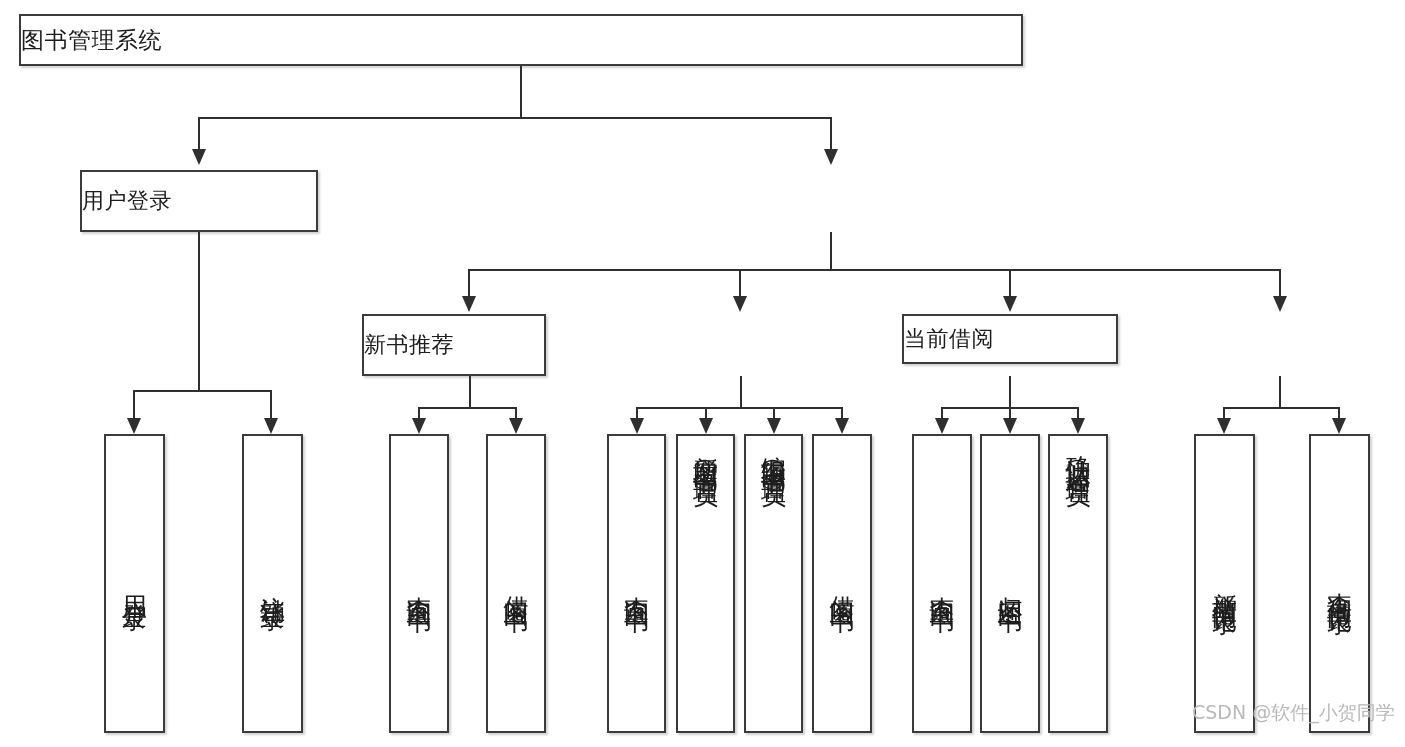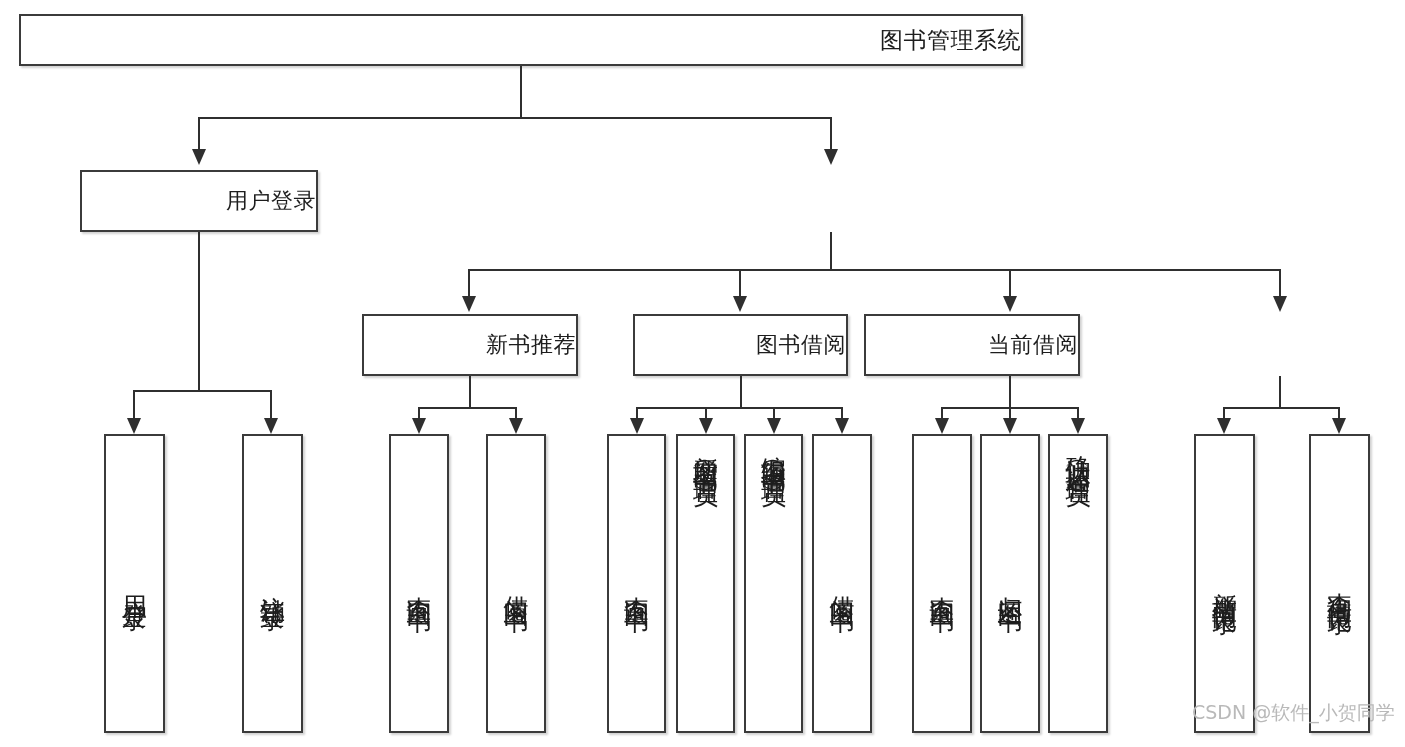--- a/index.html
+++ b/index.html
@@ -19,21 +19,21 @@
     overflow: hidden;
   }
   
   .node {
     position: absolute;
     box-sizing: border-box;
     background: #ffffff;
     border: 2px solid #3b3b3b;
     display: flex;
     align-items: center;
-    justify-content: flex-end;
+    justify-content: flex-start;
     box-shadow: 2px 2px 2px rgba(0,0,0,0.18);
   }
   .node .label {
     color: #1d1d1d;
     text-align: center;
     line-height: 1.08;
     white-space: nowrap;
   }
   
   .node.horiz .label {
@@ -125,27 +125,24 @@
 
   <div class="vline" style="left:739px; top:269px; width:2px; height:27px;"></div>
   <div class="arrow" style="left:733px; top:296px;"></div>
 
   <div class="vline" style="left:1009px; top:269px; width:2px; height:27px;"></div>
   <div class="arrow" style="left:1003px; top:296px;"></div>
 
   <div class="vline" style="left:1279px; top:269px; width:2px; height:27px;"></div>
   <div class="arrow" style="left:1273px; top:296px;"></div>
 
-  <div class="node horiz" style="left:362px; top:314px; width:216px; height:62px;">
+  <div class="node horiz" style="left:362px; top:314px; width:184px; height:62px;">
     <span class="label">新书推荐</span>
   </div>
-  <div class="node horiz" style="left:633px; top:314px; width:215px; height:62px;">
-    <span class="label">图书借阅</span>
-  </div>
-  <div class="node horiz" style="left:864px; top:314px; width:216px; height:62px;">
+  <div class="node horiz" style="left:902px; top:314px; width:216px; height:50px;">
     <span class="label">当前借阅</span>
   </div>
 
   <div class="vline" style="left:469px; top:376px; width:2px; height:32px;"></div>
   <div class="hline" style="left:418px; top:407px; width:99px; height:2px;"></div>
   <div class="vline" style="left:418px; top:407px; width:2px; height:11px;"></div>
   <div class="arrow" style="left:412px; top:418px;"></div>
   <div class="vline" style="left:515px; top:407px; width:2px; height:11px;"></div>
   <div class="arrow" style="left:509px; top:418px;"></div>
 

